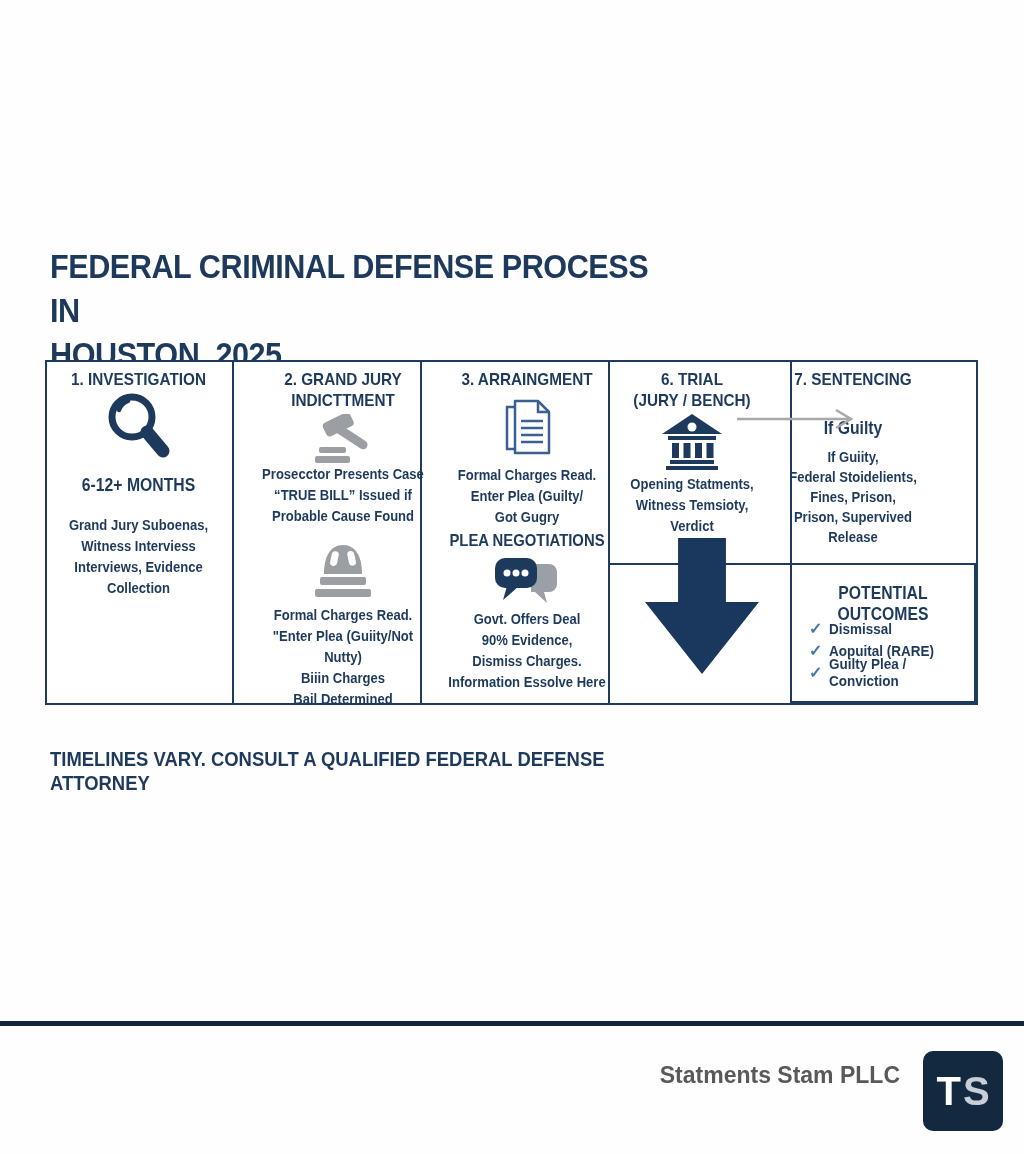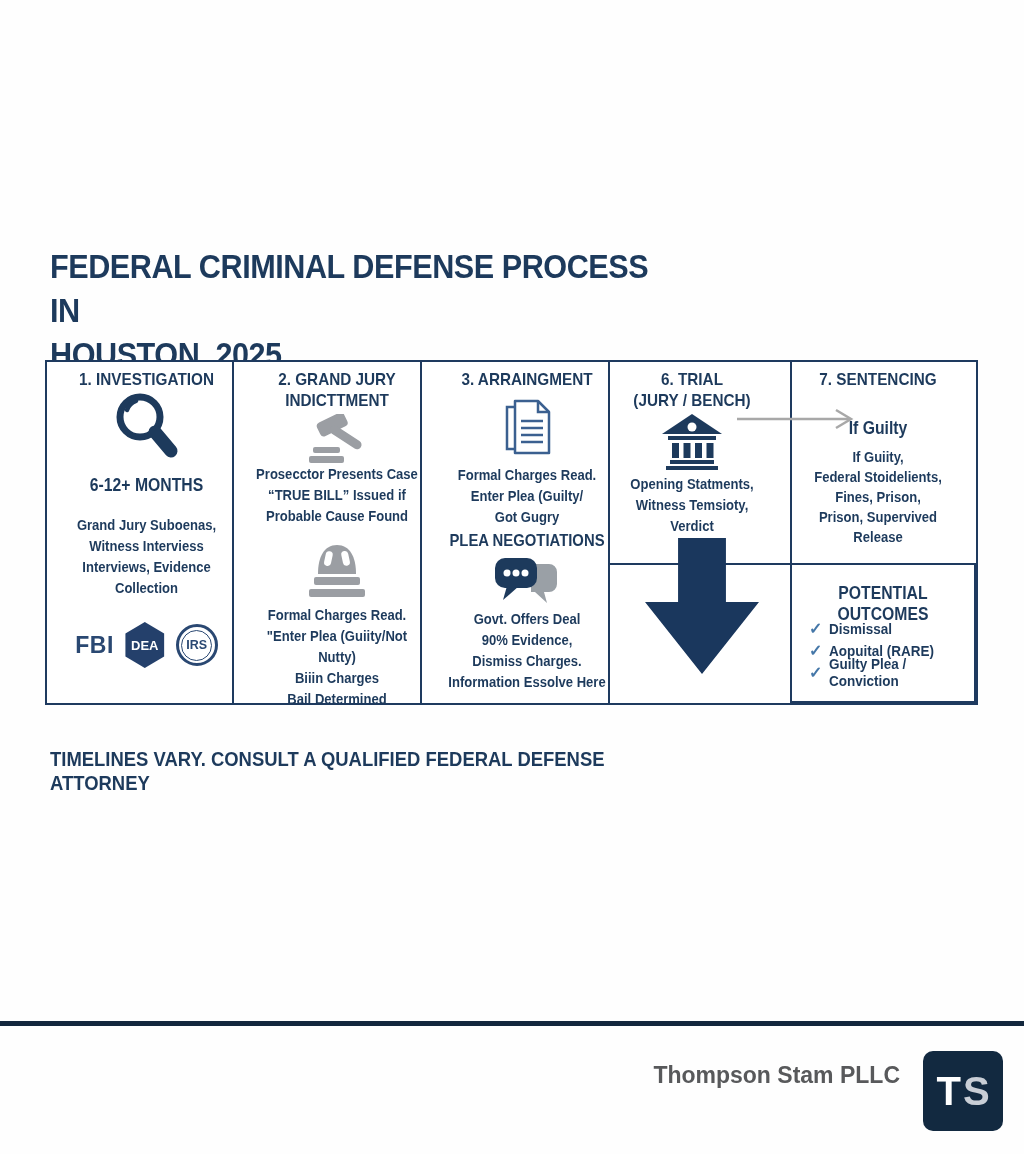--- a/index.html
+++ b/index.html
@@ -58,48 +58,37 @@
   <div class="abs title cxl ml">FEDERAL CRIMINAL DEFENSE PROCESS IN
 HOUSTON, 2025</div>
 
   <div class="abs chart">
     <div class="vl" style="left:185px"></div>
     <div class="vl" style="left:373px"></div>
     <div class="vl" style="left:561px"></div>
     <div class="vl-half" style="left:743px"></div>
     <div class="hl"></div>
 
-    <div class="col" style="left:16px;width:167px">
+    <div class="col" style="left:8px;width:167px">
       <div class="col-h cx" style="top:7px">1. INVESTIGATION</div>
       <div class="icon-c" style="top:28px">
         <svg width="76" height="76" viewBox="0 0 76 76">
           <circle cx="31" cy="27" r="20" fill="none" stroke="#1d3a5c" stroke-width="7"></circle>
           <path d="M18,20 A15,15 0 0 1 27,11" fill="none" stroke="#1d3a5c" stroke-width="4.5" stroke-linecap="round"></path>
           <line x1="46" y1="42" x2="62" y2="61" stroke="#1d3a5c" stroke-width="13" stroke-linecap="round"></line>
         </svg>
       </div>
       <div class="months cx" style="top:113px">6-12+ MONTHS</div>
       <div class="body-t cx ml" style="top:153px">Grand Jury Suboenas,
 Witness Interviess
 Interviews, Evidence
 Collection</div>
-      <div class="agencies" style="top:260px">
-        <span class="fbi">FBI</span>
-        <span class="dea">
-            <span>DEA</span>
-          </span>
-        <span class="irs">
-            <span class="irs-inner">
-              <span>IRS</span>
-            </span>
-          </span>
-      </div>
-    </div>
-
-    <div class="col" style="left:197px;width:186px">
+    </div>
+
+    <div class="col" style="left:203px;width:186px">
       <div class="col-h cx ml" style="top:7px">2. GRAND JURY
 INDICTTMENT</div>
       <div class="icon-c" style="top:52px">
         <svg width="66" height="52" viewBox="0 0 66 52">
           <g fill="#9b9ea3">
             <rect x="13" y="3" width="30" height="15" rx="4" transform="rotate(-26 28 10)"></rect>
             <rect x="24" y="19" width="36" height="9" rx="4.5" transform="rotate(33 42 23)"></rect>
             <rect x="9" y="33" width="27" height="6" rx="2"></rect>
             <rect x="5" y="42" width="35" height="7" rx="2"></rect>
           </g>
@@ -178,21 +167,21 @@
 Witness Temsioty,
 Verdict</div>
     </div>
 
     <div class="big-arrow"></div>
     <svg class="connector" width="130" height="26" viewBox="0 0 130 26">
       <line x1="0" y1="13" x2="113" y2="13" stroke="#a8a8a8" stroke-width="2.5"></line>
       <polyline points="99,4 114,13 99,22" fill="none" stroke="#a8a8a8" stroke-width="2.5"></polyline>
     </svg>
 
-    <div class="col" style="left:739px;width:184px;height:164px">
+    <div class="col" style="left:714px;width:184px;height:164px">
       <div class="col-h cx" style="top:7px">7. SENTENCING</div>
       <div class="if-guilty cx" style="top:56px">If Guilty</div>
       <div class="body-t cx ml" style="top:85px;line-height:20px">If Guiity,
 Federal Stoidelients,
 Fines, Prison,
 Prison, Supervived
 Release</div>
     </div>
 
     <div class="outcomes">
@@ -211,20 +200,20 @@
           <span class="cxl">Guilty Plea / Conviction</span>
         </div>
       </div>
     </div>
   </div>
 
   <div class="abs disclaimer cxl">TIMELINES VARY. CONSULT A QUALIFIED FEDERAL DEFENSE ATTORNEY</div>
 
   <div class="abs foot-bar"></div>
   <div class="abs foot-text">
-    <div class="company">Thompson Stam PLLC</div>
+    <div class="company">Statments Stam PLLC</div>
   </div>
   <div class="abs logo">
     <span class="t">T</span>
     <span class="s">S</span>
   </div>
 
 </div>
 
 </body></html>

